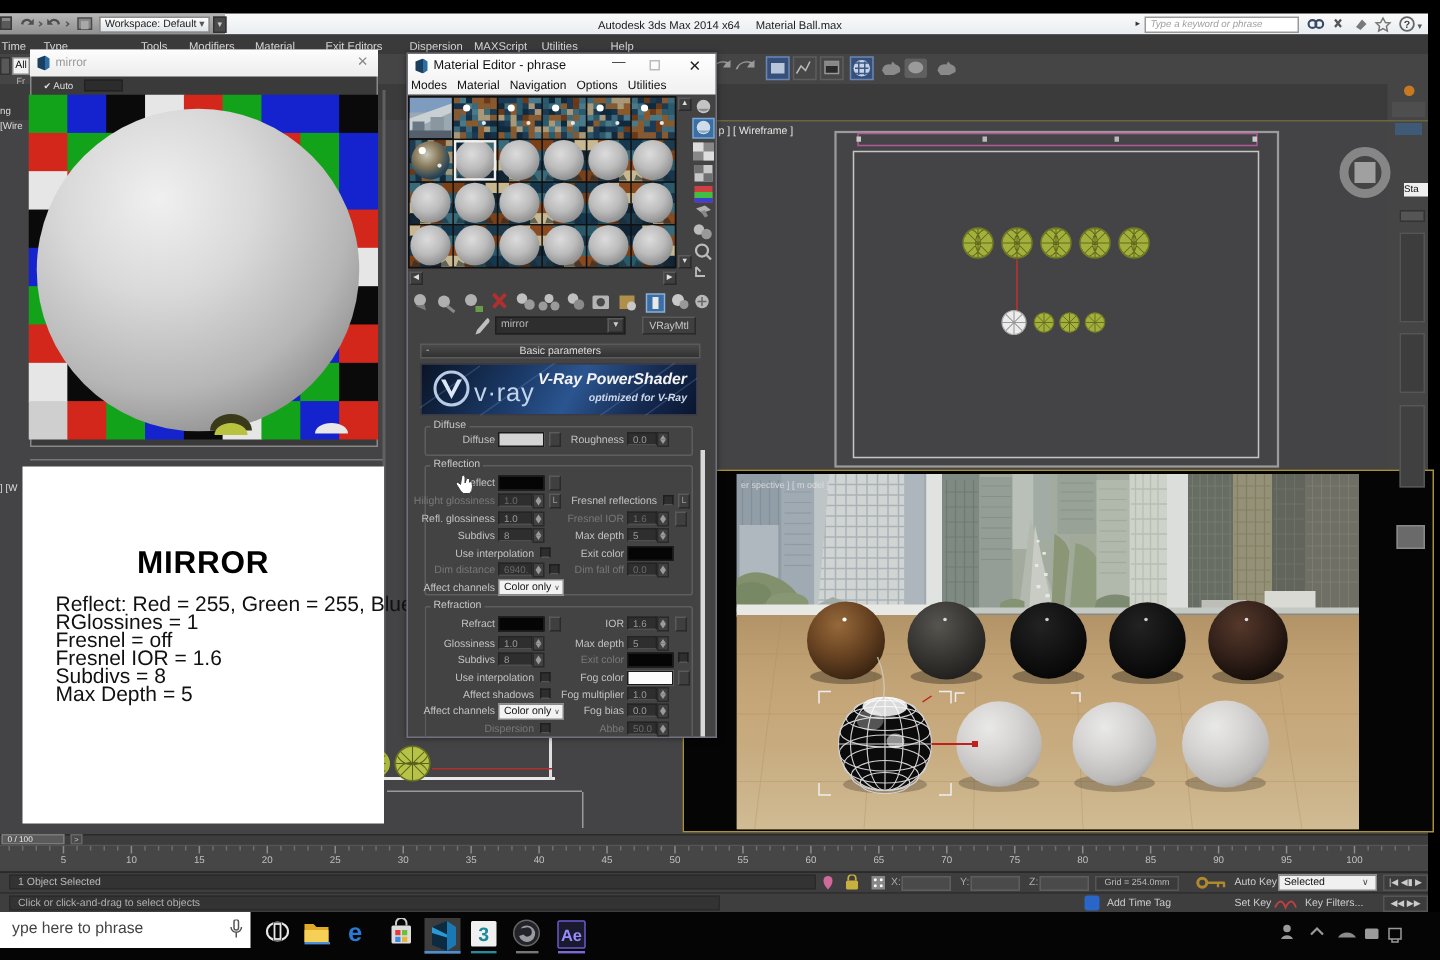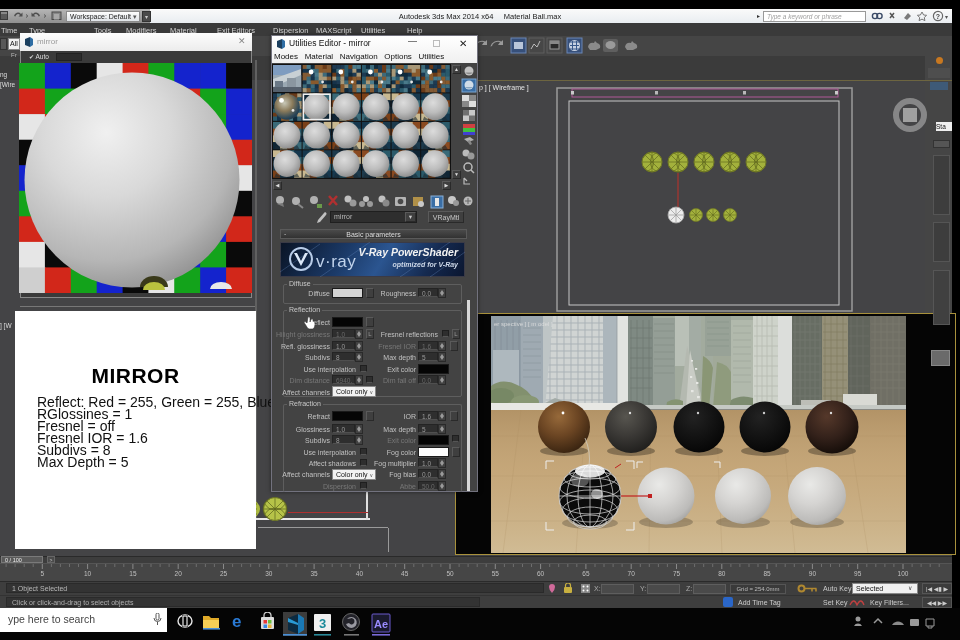--- a/index.html
+++ b/index.html
@@ -617,21 +617,21 @@
  </div>
 </div>
 
 <div id="mateditor">
  <div class="abs" style="left:271px;top:35px;width:207px;height:457px;background:#434343;border:1px solid #72727e;box-shadow:0 0 4px rgba(0,0,0,.5)"></div>
  <div class="abs" style="left:272px;top:36px;width:205px;height:27px;background:linear-gradient(#ffffff,#f0f0f0)"></div>
  <svg class="abs" style="left:276px;top:39px" width="10" height="10" viewBox="0 0 10 10">
         <path d="M1 2 l5 -2 v10 l-5 -2 z" fill="#1b3f5e"></path>
         <path d="M6 0 l3 2 v6 l-3 2 z" fill="#2e6da4"></path>
       </svg>
- <div class="abs" style="left:289px;top:38px;color:#111;font-size:8.5px">Utilities Editor - mirror</div>
+ <div class="abs" style="left:289px;top:38px;color:#111;font-size:8.5px">Material Editor - phrase</div>
  <div class="abs" style="left:408px;top:36px;color:#333;font-size:9px">—</div>
  <div class="abs" style="left:433px;top:40px;width:7px;height:7px;border:1px solid #bbb"></div>
  <div class="abs" style="left:459px;top:38px;color:#222;font-size:10px">✕</div>
  <div class="abs" style="left:274px;top:52px;color:#111;font-size:8px">Modes&nbsp;&nbsp;&nbsp;Material&nbsp;&nbsp;&nbsp;Navigation&nbsp;&nbsp;&nbsp;Options&nbsp;&nbsp;&nbsp;Utilities</div>
 
  <div class="abs" style="left:272px;top:64px;width:179px;height:115px;background:#111"></div>
  <svg class="abs" style="left:273px;top:65px" width="177" height="113" viewBox="0 0 177 113">
         <g id="slots">
           <defs>
 <radialGradient id="slotg" cx="0.42" cy="0.35" r="0.75">
@@ -1670,21 +1670,21 @@
  <div class="pl" style="left:823px;top:598px;color:#ccc">Set Key</div>
  <svg class="abs" style="left:849px;top:597px" width="16" height="10" viewBox="0 0 16 10">
         <path d="M1 8 q4 -8 7 0 q4 -8 7 0" fill="none" stroke="#c04040" stroke-width="1.3"></path>
       </svg>
  <div class="pl" style="left:870px;top:598px;color:#ccc">Key Filters...</div>
  <div class="abs" style="left:922px;top:596.5px;width:30px;height:11px;background:#3c3c3c;border:1px solid #555;color:#ccc;font-size:6px;line-height:10px;text-align:center">◀◀ ▶▶</div>
 </div>
 <div id="taskbar">
  <div class="abs" style="left:0;top:608px;width:960px;height:32px;background:#050505"></div>
  <div class="abs" style="left:0;top:608px;width:167px;height:24px;background:#fff"></div>
- <div class="abs" style="left:8px;top:613px;color:#444;font-size:10.5px">ype here to search</div>
+ <div class="abs" style="left:8px;top:613px;color:#444;font-size:10.5px">ype here to phrase</div>
  <svg class="abs" style="left:153px;top:613px" width="9" height="13" viewBox="0 0 9 13">
         <rect x="3" y="0" width="3" height="7" rx="1.5" fill="none" stroke="#555"></rect>
         <path d="M1 5 a3.5 3.5 0 0 0 7 0 M4.5 9 v3" fill="none" stroke="#555"></path>
       </svg>
  <svg class="abs" style="left:176px;top:612px" width="220" height="26" viewBox="0 0 220 26">
   <ellipse cx="9" cy="9" rx="7" ry="6" fill="none" stroke="#e8e8e8" stroke-width="1.4"></ellipse>
         <rect x="6" y="3" width="6" height="12" fill="#050505"></rect>
         <rect x="7" y="4" width="4" height="10" fill="none" stroke="#e8e8e8" stroke-width="1.2"></rect>
   <g transform="translate(27,3)">
           <path d="M0 1 h6 l2 2 h8 v10 h-16 z" fill="#e0aa28"></path>

